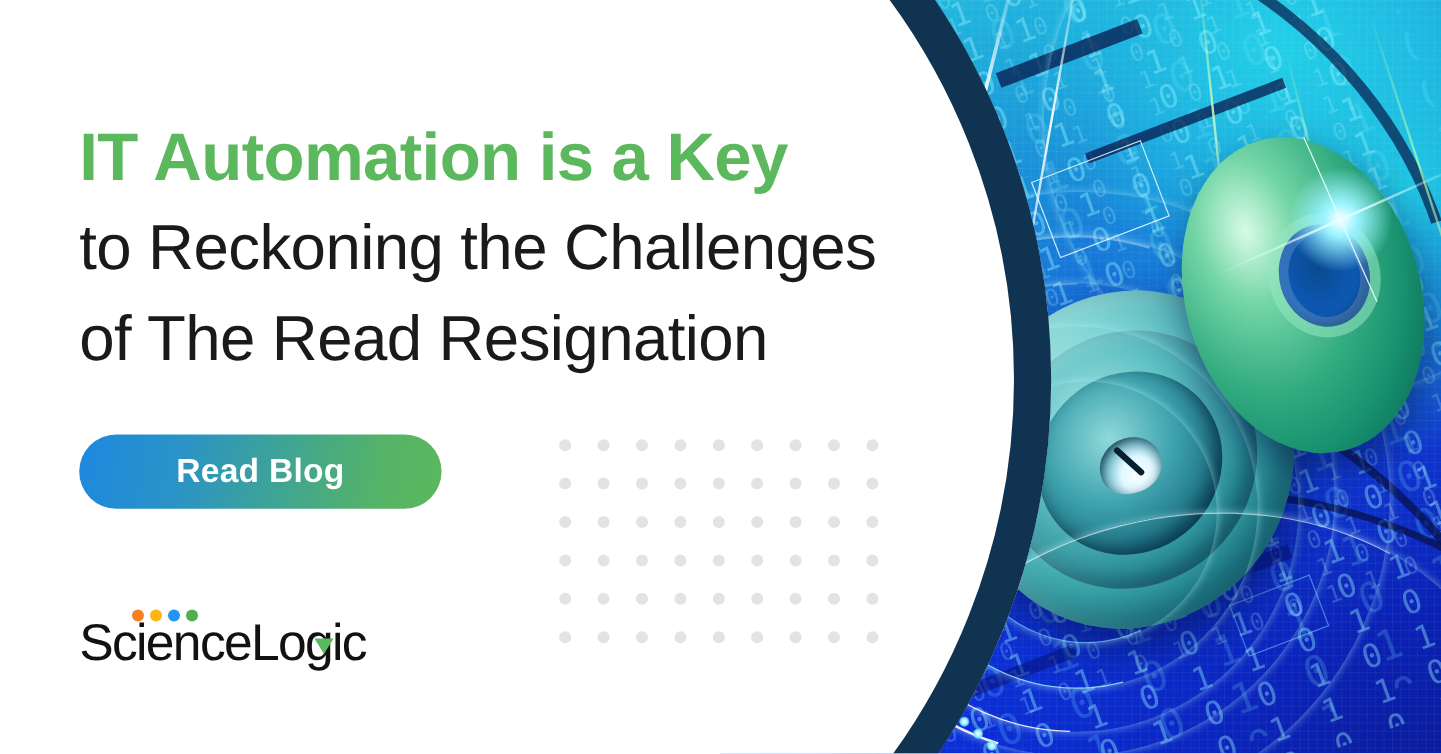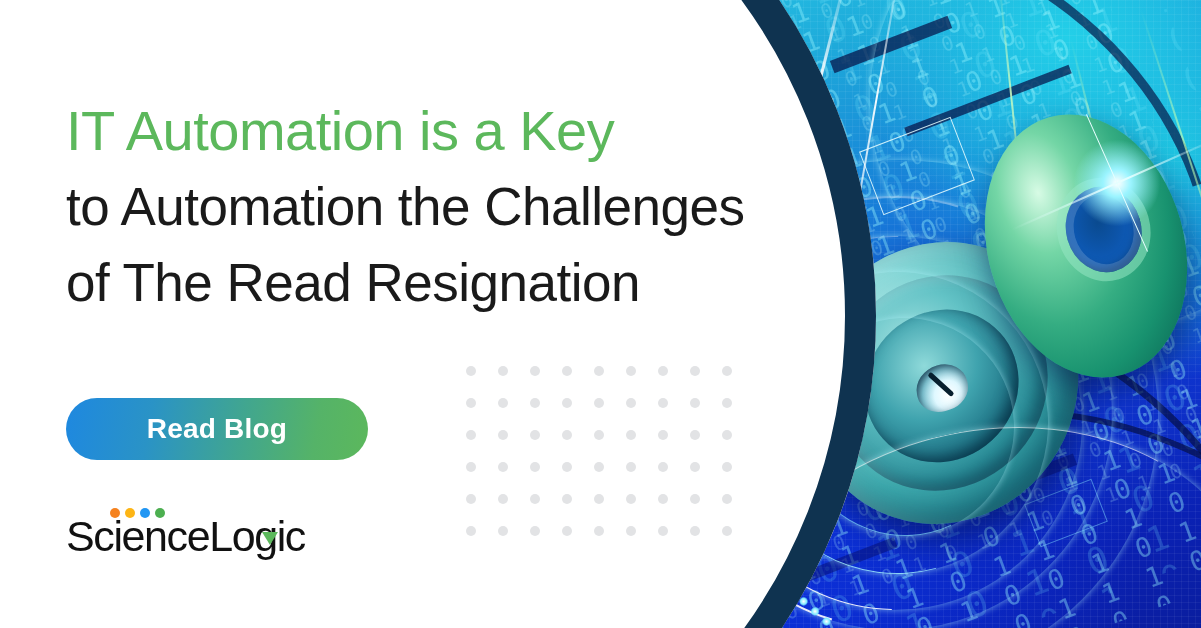--- a/index.html
+++ b/index.html
@@ -323,21 +323,21 @@
   .headline .line {
     display: block;
     font-family: "Liberation Sans", sans-serif;
     font-size: 53px;
     line-height: 76px;
     letter-spacing: -0.5px;
     white-space: nowrap;
   }
   .headline .line-1 {
     color: #5cb85c;
-    font-weight: 400;
+    font-weight: 700;
     font-size: 56px;
   }
   .headline .line-2,
   .headline .line-3 {
     color: #1a1a1a;
     font-weight: 300;
   }
 
   .cta-button {
     position: absolute;
@@ -348,21 +348,20 @@
     border: none;
     border-radius: 31px;
     background: linear-gradient(100deg, #1e88e0 0%, #2a93c6 28%, #41a68f 58%, #55b368 82%, #5cb85c 100%);
     color: #ffffff;
     font-family: "Liberation Sans", sans-serif;
     font-size: 28px;
     font-weight: 700;
     letter-spacing: 0.2px;
     cursor: pointer;
     padding: 0;
-    margin-top: 36px;
   }
 
   .dot-grid {
     position: absolute;
     left: 466px;
     top: 366px;
     display: grid;
     grid-template-columns: repeat(9, 32px);
     grid-auto-rows: 32px;
   }
@@ -616,21 +615,21 @@
         <i></i>
         <i></i>
         <i></i>
         <i></i>
         <i></i>
         <i></i>
     </div>
 
     <h1 class="headline">
       <span class="line line-1">IT Automation is a Key</span>
-      <span class="line line-2">to Automation the Challenges</span>
+      <span class="line line-2">to Reckoning the Challenges</span>
       <span class="line line-3">of The Read Resignation</span>
     </h1>
 
     <button class="cta-button">Read Blog</button>
 
     <div class="logo">
       <span class="logo-word">ScienceLogic</span>
       <span class="logo-dots">
         <i style="background: rgb(245, 130, 31);"></i>
         <i style="background: rgb(253, 181, 21);"></i>

